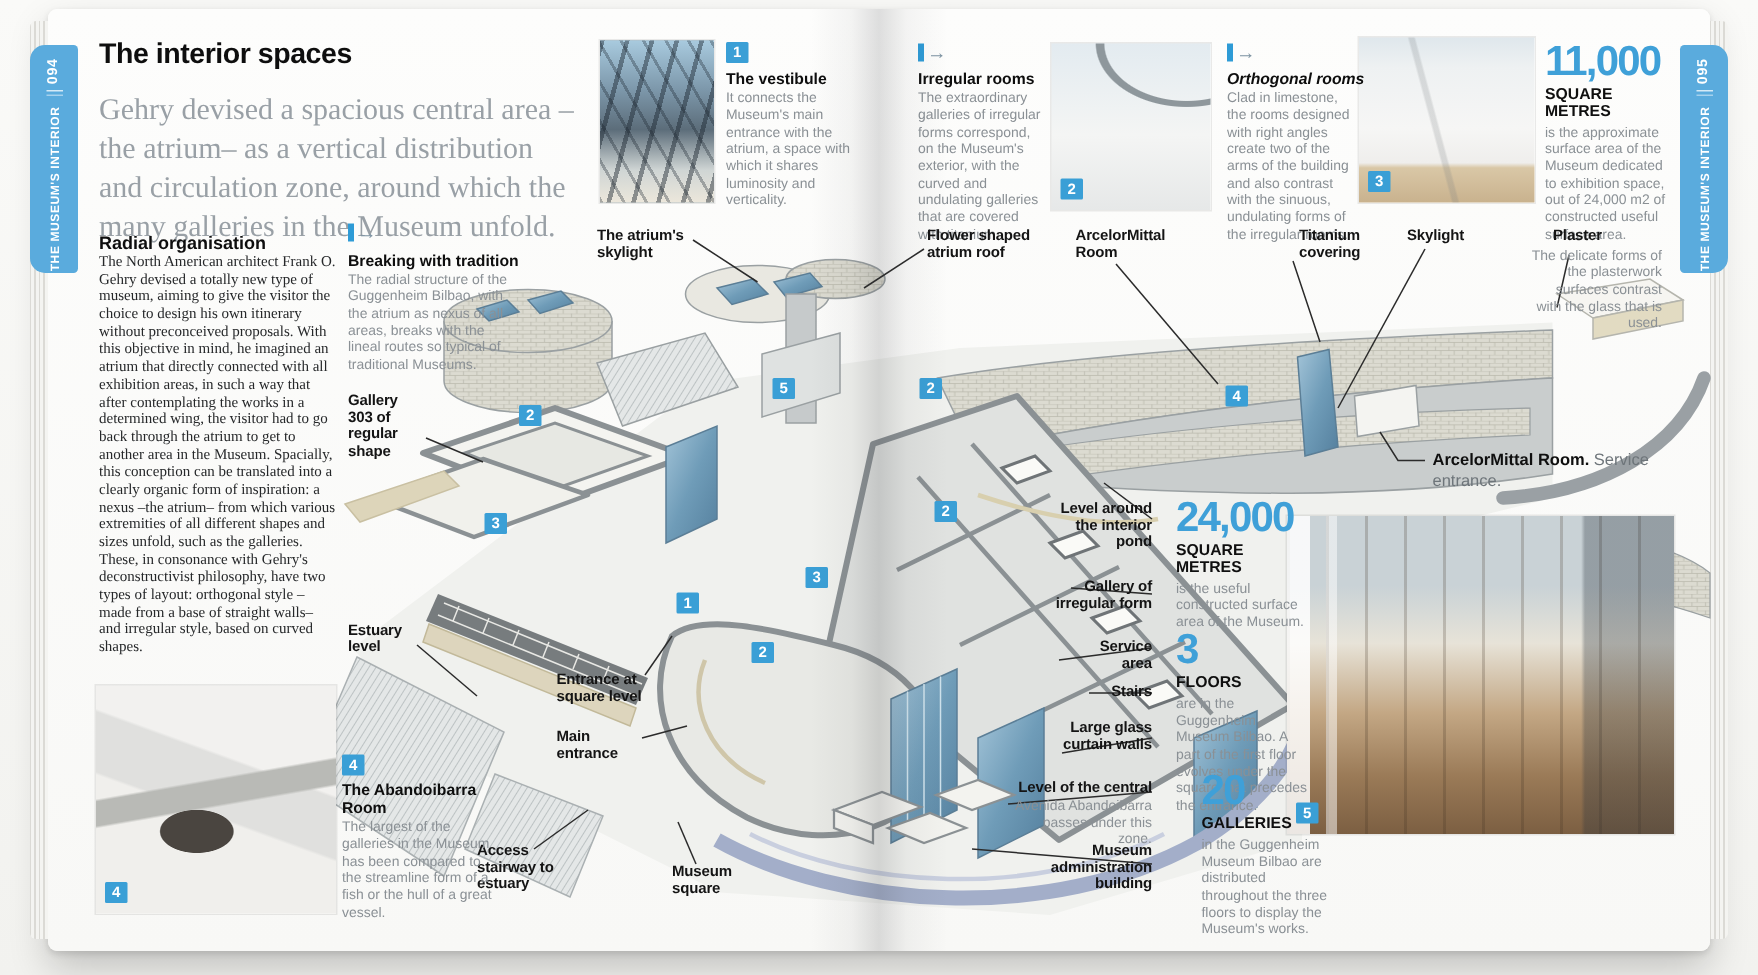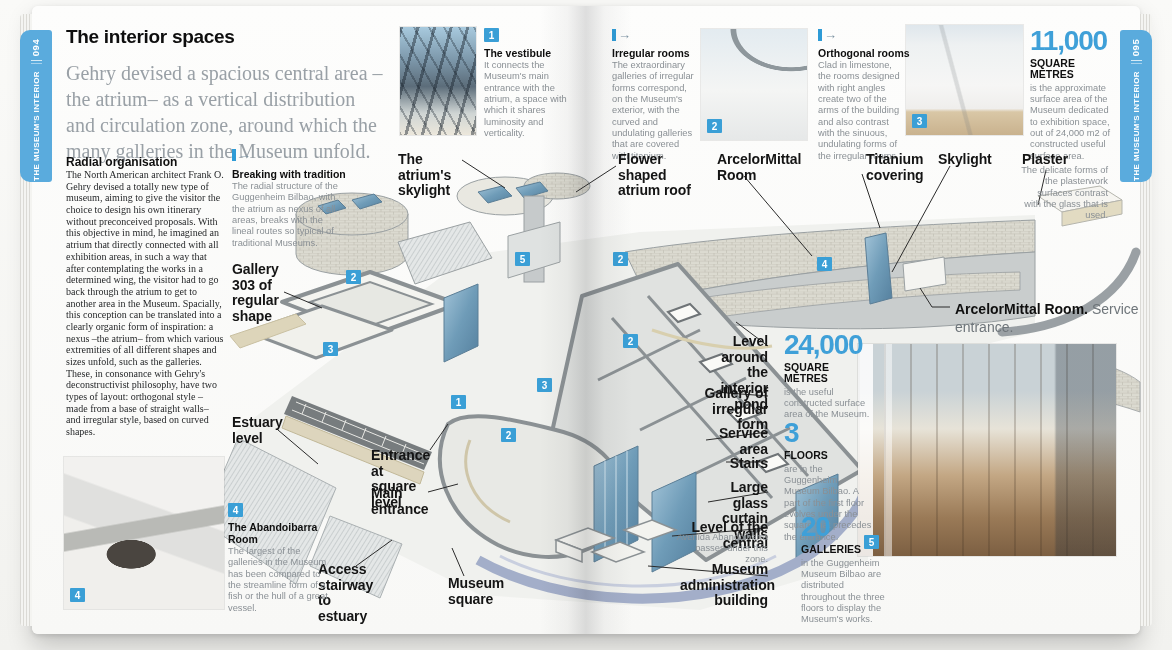--- a/index.html
+++ b/index.html
@@ -26,21 +26,21 @@
   .col-body{position:absolute;left:66px;top:169px;width:158px;font-family:"Liberation Serif",serif;font-size:10px;line-height:1.17;color:#26282a;z-index:22;}
 
   .badge{position:absolute;width:15px;height:14px;background:#3a9fd6;color:#fff;font-size:10px;font-weight:bold;display:flex;align-items:center;justify-content:center;z-index:25;border-radius:1px;}
   .photo .badge{z-index:26;}
   .co-title{position:absolute;font-size:10.5px;font-weight:bold;color:#0e0e0e;z-index:22;line-height:1.15;}
   .co-body{position:absolute;font-size:9.3px;line-height:1.22;color:#8a9095;z-index:22;}
   .flag{position:absolute;display:flex;align-items:center;gap:2px;z-index:22;}
   .flag-bar{width:4px;height:12px;background:#2e9bd6;display:inline-block;}
   .flag-arrow{color:#7d93a2;font-weight:bold;font-size:13px;line-height:1;}
 
-  .dlabel{position:absolute;font-size:14px;font-weight:bold;line-height:1.12;color:#141414;z-index:22;letter-spacing:-.1px;}
+  .dlabel{position:absolute;font-size:10px;font-weight:bold;line-height:1.12;color:#141414;z-index:22;letter-spacing:-.1px;}
   .dlabel.ralign{text-align:right;}
   .sublabel{position:absolute;font-size:9.3px;line-height:1.2;color:#8a9095;z-index:22;}
   .sublabel.ralign{text-align:right;}
 
   .stat{position:absolute;z-index:22;}
   .stat-value{font-size:28px;font-weight:800;color:#3fa0d8;letter-spacing:-1.2px;line-height:.95;}
   .stat-unit{font-size:10.5px;font-weight:800;color:#0f0f0f;width:58px;line-height:1.05;margin-top:3px;}
   .stat-body{font-size:9.3px;line-height:1.22;color:#8a9095;width:88px;margin-top:3px;}
 
   .photo{position:absolute;z-index:20;box-shadow:0 0 0 1px rgba(0,0,0,.08);}
@@ -58,21 +58,21 @@
     linear-gradient(180deg,#dfe7ec 0%,#eef1f2 18%,#f6f6f5 55%,#efeeec 76%,#d9c7a6 79%,#c9b28e 100%);}
   #photo-arcelor{left:64px;top:457px;width:160px;height:152px;background-image:
     radial-gradient(ellipse 26% 16% at 42% 64%,#4a4540 0 58%,transparent 60%),
     linear-gradient(170deg,transparent 42%,#b9bab6 43% 52%,transparent 53%),
     linear-gradient(200deg,#f2f1ef 0 35%,#e0e0de 36% 55%,#f0efec 56% 100%);}
   #photo-atrium{left:858px;top:344px;width:258px;height:212px;background-color:#cdbfa8;background-image:
     linear-gradient(90deg,transparent 76%,rgba(40,50,60,.32) 77% 100%),
     linear-gradient(90deg,rgba(255,255,255,.85) 0 6%,transparent 6% 10%,rgba(255,255,255,.5) 10% 13%,transparent 13%),
     repeating-linear-gradient(90deg,rgba(60,45,30,.22) 0 2px,transparent 2px 26px),
     linear-gradient(180deg,#c9d2d6 0 22%,#e7e3d8 40%,#c3a784 62%,#9a7a57 82%,#7c5f42 100%);}
-  .caption{position:absolute;z-index:22;font-size:14px;line-height:1.25;color:#6e757a;}
+  .caption{position:absolute;z-index:22;font-size:11px;line-height:1.25;color:#6e757a;}
   .caption .b{font-weight:bold;color:#0f0f0f;}
 </style>
 </head>
 <body>
 
 <div class="canvas">
   <div class="page-stack left"></div>
   <div class="page-stack right"></div>
   <div class="spread"></div>
 
@@ -222,21 +222,21 @@
   <div class="co-title" style="left:612px;top:47px;">Irregular rooms</div>
   <div class="co-body" style="left:612px;top:60px;width:86px;">The extraordinary galleries of irregular forms correspond, on the Museum's exterior, with the curved and undulating galleries that are covered with titanium.</div>
   <div class="photo" id="photo-irregular">
     <div class="badge">2</div>
   </div>
 
   <div class="flag" style="left:818px;top:28px;">
       <span class="flag-bar"></span>
       <span class="flag-arrow">→</span>
     </div>
-  <div class="co-title" style="left:818px;top:47px;">Orthogonal rooms</div>
+  <div class="co-title" style="left:818px;top:47px;font-style:italic;">Orthogonal rooms</div>
   <div class="co-body" style="left:818px;top:60px;width:84px;">Clad in limestone, the rooms designed with right angles create two of the arms of the building and also contrast with the sinuous, undulating forms of the irregular rooms.</div>
   <div class="photo" id="photo-orthogonal">
     <div class="badge">3</div>
   </div>
 
   <div class="stat" style="left:1030px;top:28px;">
     <div class="stat-value">11,000</div>
     <div class="stat-unit">SQUARE METRES</div>
     <div class="stat-body">is the approximate surface area of the Museum dedicated to exhibition space, out of 24,000 m2 of constructed useful surface area.</div>
   </div>

